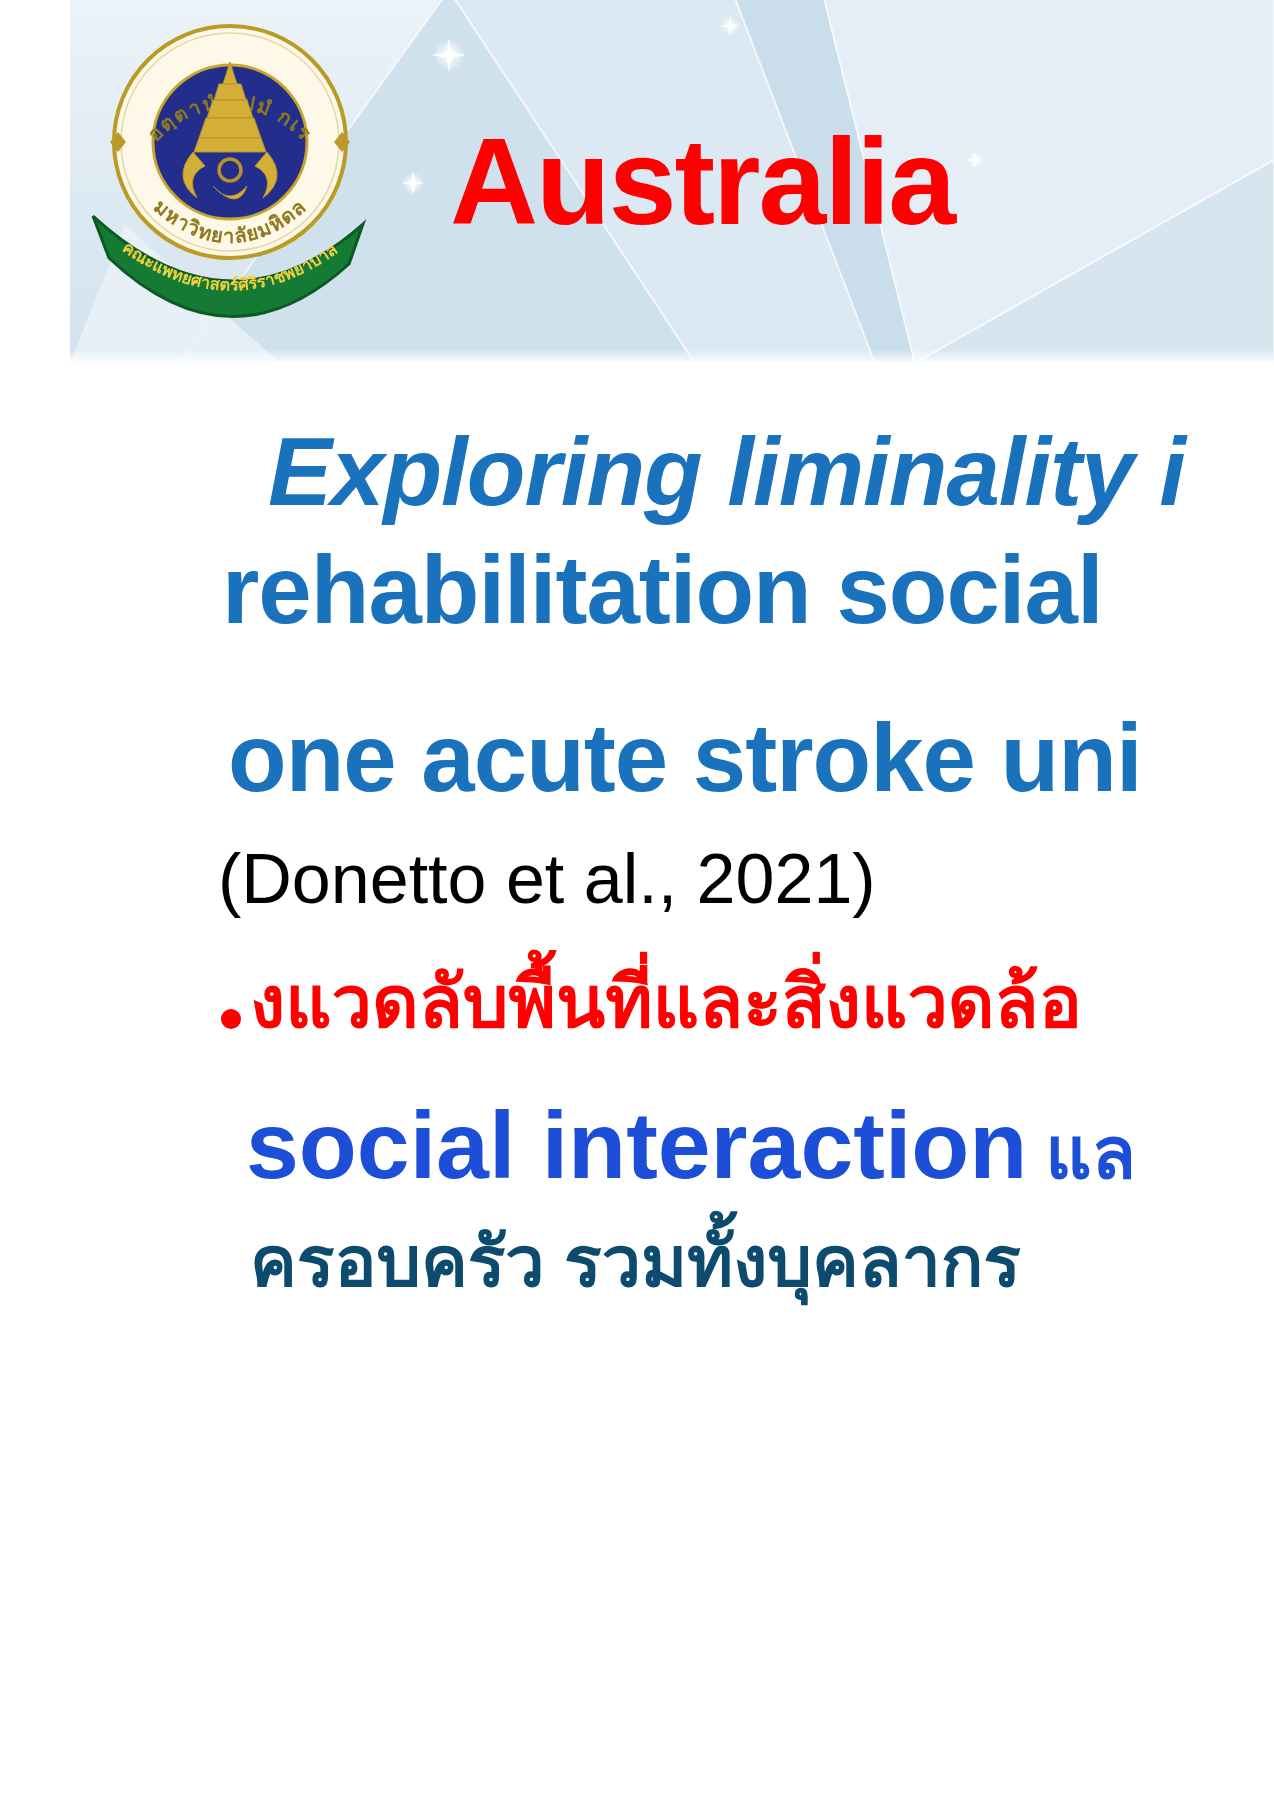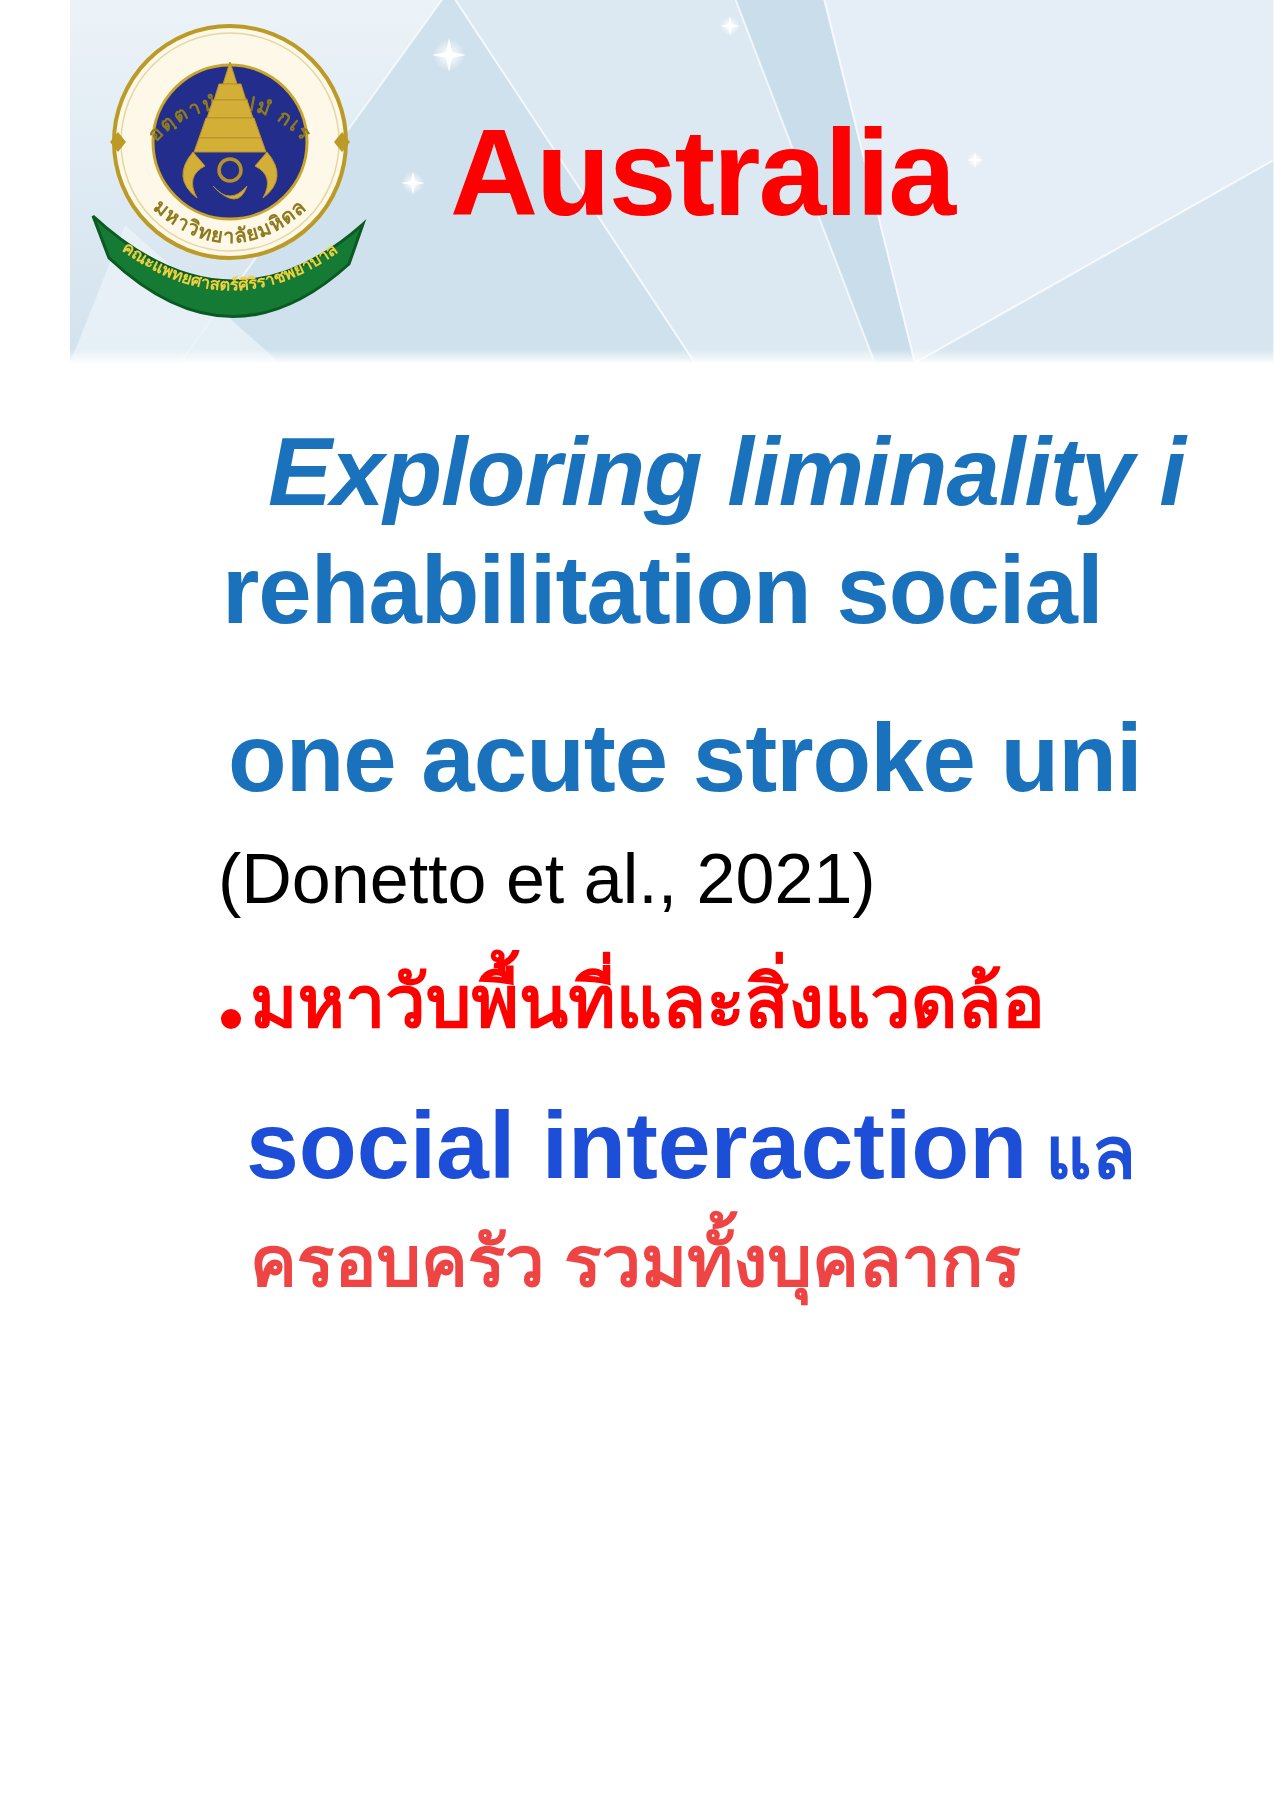--- a/index.html
+++ b/index.html
@@ -20,21 +20,21 @@
   }
   .banner-bg { position: absolute; left: 0; top: 0; }
   .banner-fade {
     position: absolute; left: 0; bottom: 0; width: 100%; height: 14px;
     background: linear-gradient(to bottom, rgba(255,255,255,0), rgba(255,255,255,.9));
   }
   .logo { position: absolute; left: 15px; top: 20px; width: 290px; height: 300px; }
 
   .slide-title {
     position: absolute;
-    left: 380px; top: 100px;
+    left: 380px; top: 109px;
     font-size: 122px;
     font-weight: 600;
     letter-spacing: -2px;
     color: #ff0000;
     line-height: 1.2;
     white-space: nowrap;
   }
 
   
   .abs { position: absolute; white-space: nowrap; }
@@ -84,21 +84,21 @@
   .social-line .thai-inline {
     font-size: 72px;
     font-weight: 700;
     margin-left: 18px;
   }
 
   .thai-black {
     left: 250px; top: 1208px;
     font-size: 70px;
     font-weight: 700;
-    color: #ef4444;
+    color: #0c4a6e;
     line-height: 1.55;
   }
 </style>
 </head>
 <body>
 
 <header class="banner">
   <svg class="banner-bg" width="1204" height="363" viewBox="0 0 1204 363">
     <defs>
       <linearGradient id="gBase" x1="0" y1="0" x2="0" y2="1">
@@ -177,20 +177,20 @@
 
 <main>
   <div class="abs heading-line hl1">Exploring liminality i</div>
   <div class="abs heading-line hl2">rehabilitation social</div>
   <div class="abs heading-line hl3">one acute stroke uni</div>
 
   <div class="abs citation">(Donetto et al., 2021)</div>
 
   <span class="bullet-marker"></span>
 
-  <div class="abs thai-red">มหาวับพื้นที่และสิ่งแวดล้อ</div>
+  <div class="abs thai-red">งแวดลับพื้นที่และสิ่งแวดล้อ</div>
 
   <div class="abs social-line">
     <span>social interaction</span><span class="thai-inline">แล</span>
   </div>
 
   <div class="abs thai-black">ครอบครัว รวมทั้งบุคลากร</div>
 </main>
 
 </body></html>

